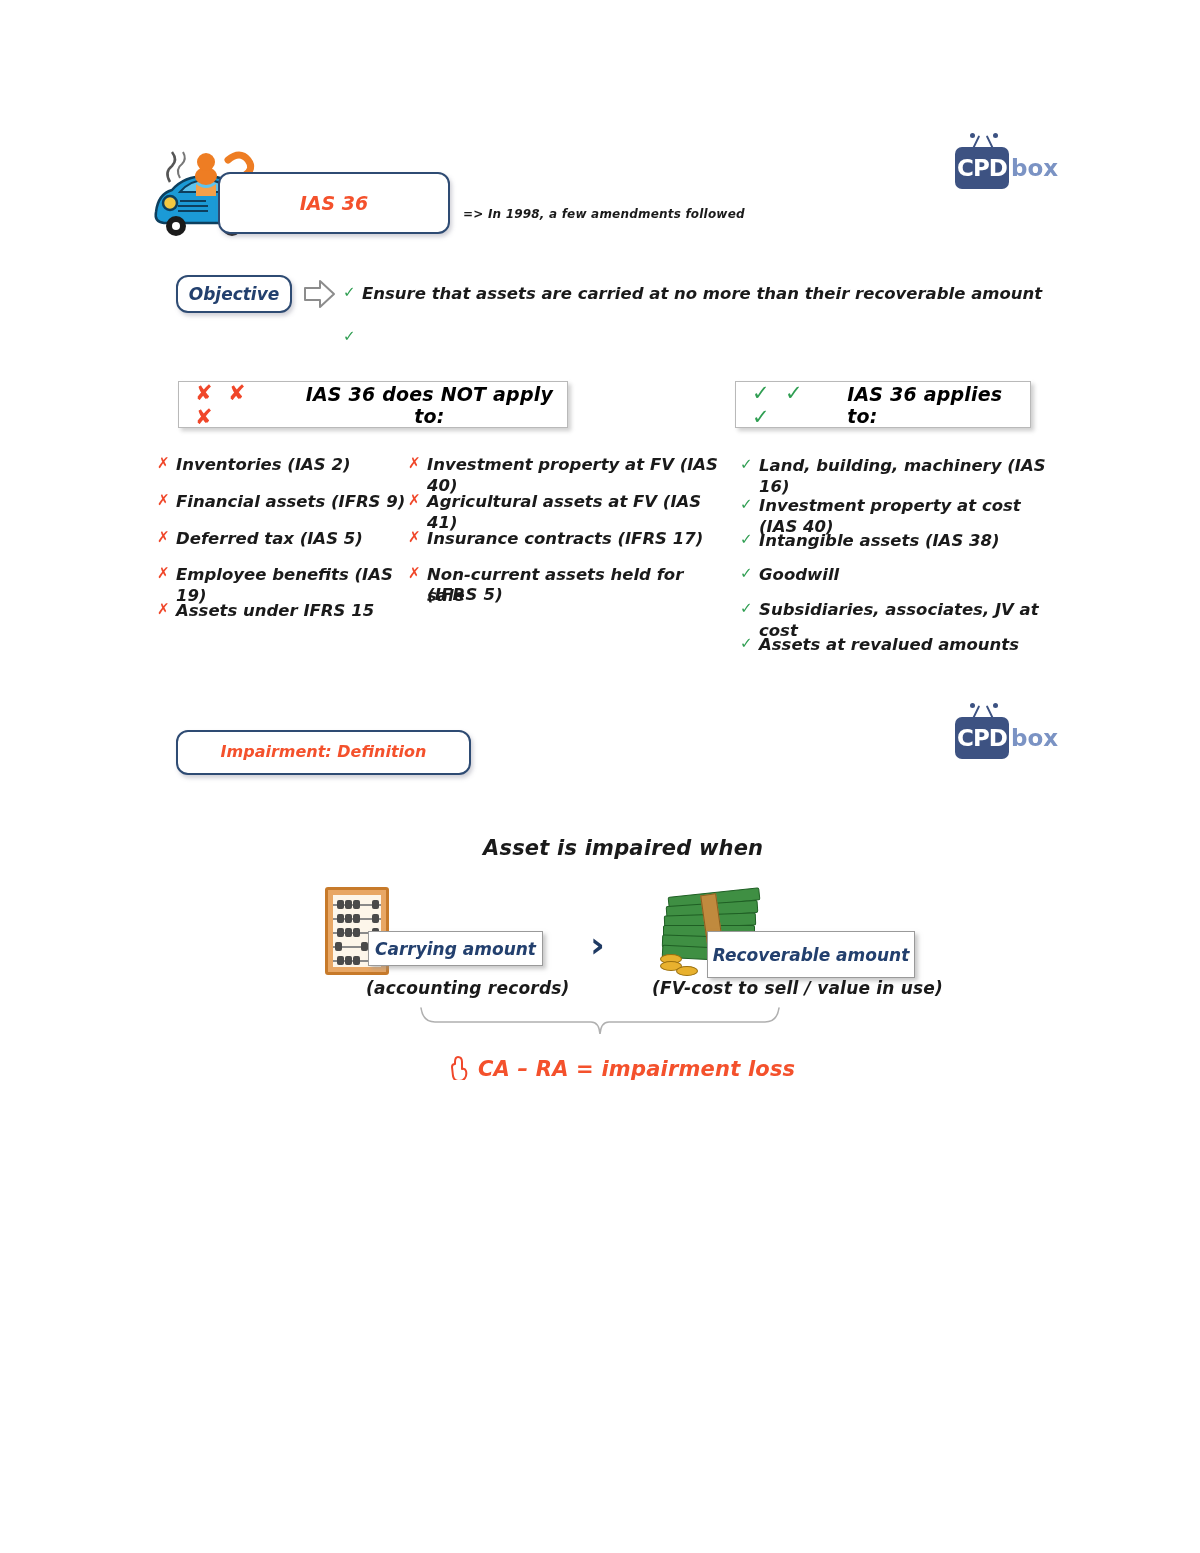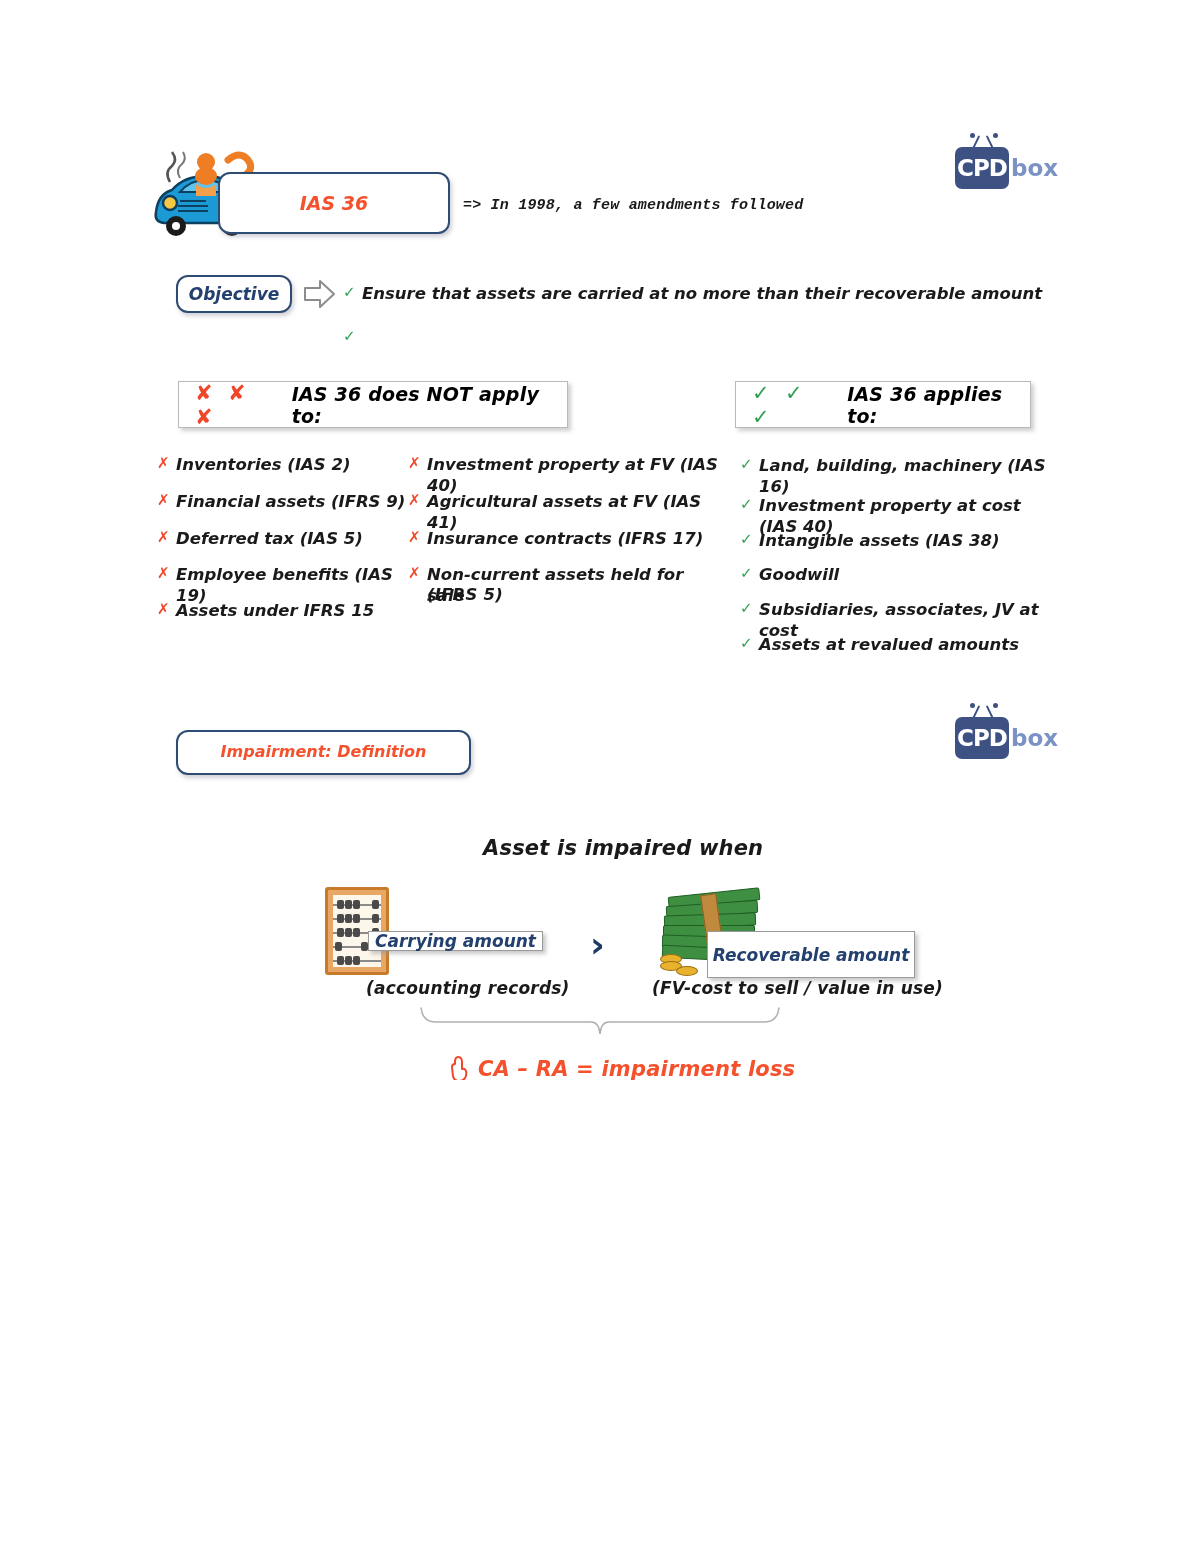--- a/index.html
+++ b/index.html
@@ -184,21 +184,21 @@
       <path d="M46 44 q10 8 20 0 l0 12 l-20 0 z" fill="#f4a04a"></path>
     </svg>
   </div>
 
   <div class="navy-box" style="left:218px; top:172px; width:232px; height:62px;">
     <div class="t" style="font-size:19px;">
       <div>IAS 36</div>
     </div>
   </div>
 
-  <div class="abs hand" style="left:463px; top:197px; font-size:15px;font-family:Liberation Mono, monospace;">=&gt; In 1998, a few amendments followed</div>
+  <div class="abs hand" style="left:463px; top:207px; font-size:12px;">=&gt; In 1998, a few amendments followed</div>
 
   <div class="navy-box" style="left:176px; top:275px; width:116px; height:38px;align-items:center;">
     <div class="t" style="font-size:17px; color:#23406e;">Objective</div>
   </div>
 
   <div class="block-arrow" style="left:303px; top:278px;">
     <svg width="34" height="32" viewBox="0 0 34 32">
       <path d="M2 10 L17 10 L17 3 L31 16 L17 29 L17 22 L2 22 Z" fill="#ffffff" stroke="#8c8c8c" stroke-width="2" stroke-linejoin="round"></path>
     </svg>
   </div>
@@ -206,21 +206,21 @@
   <div class="li" style="left:343px; top:283px; width:700px;">
     <span class="mk v">✓</span>
     <span class="tx">Ensure that assets are carried at no more than their recoverable amount</span>
   </div>
   <div class="li" style="left:343px; top:327px; width:700px;">
     <span class="mk v">✓</span>
   </div>
 
   <div class="gray-box" style="left:178px; top:381px; width:390px; height:47px; padding-left:16px;">
     <span class="abs" style="position:static; color:#f0472a; font-size:21px; font-weight:bold; letter-spacing:4px; margin-right:12px;">✘ ✘ ✘</span>
-    <span class="hand" style="font-size:19px;">IAS 36 does NOT apply to:</span>
+    <span class="hand" style="font-size:19px;text-align:center;">IAS 36 does NOT apply to:</span>
   </div>
 
   <div class="gray-box" style="left:735px; top:381px; width:296px; height:47px; padding-left:16px;">
     <span class="abs" style="position:static; color:#2f9e52; font-size:21px; font-weight:bold; letter-spacing:4px; margin-right:12px;">✓ ✓ ✓</span>
     <span class="hand" style="font-size:19px;">IAS 36 applies to:</span>
   </div>
 
   <div class="li" style="left:157px; top:454px; width:250px;">
     <span class="mk x">✗</span>
     <span class="tx">Inventories (IAS 2)</span>
@@ -336,21 +336,21 @@
     <div class="bill" style="left:3px;  top:35px;"></div>
     <div class="bill" style="left:2px;  top:46px; transform:rotate(2deg);"></div>
     <div class="bill" style="left:2px;  top:57px; transform:rotate(3deg);"></div>
     <div class="band"></div>
     <div class="coin" style="left:0px;  top:64px;"></div>
     <div class="coin" style="left:0px;  top:71px;"></div>
     <div class="coin" style="left:16px; top:76px;"></div>
     <div class="coin" style="left:88px; top:42px;"></div>
   </div>
 
-  <div class="plate" style="left:368px; top:931px; width:175px; height:20px;">Carrying amount</div>
+  <div class="plate" style="left:368px; top:931px; width:175px; height:35px;">Carrying amount</div>
   <div class="plate" style="left:707px; top:931px; width:208px; height:47px;">Recoverable amount</div>
 
   <div class="abs" style="left:590px; top:924px; color:#1f3a63; font-size:36px; font-weight:bold; font-family:'DejaVu Sans',sans-serif;">›</div>
 
   <div class="abs hand" style="left:366px; top:978px; font-size:17px;">(accounting records)</div>
   <div class="abs hand" style="left:652px; top:978px; font-size:17px;">(FV-cost to sell / value in use)</div>
 
   <div class="brace" style="left:415px; top:1005px;">
     <svg width="365" height="45" viewBox="0 0 365 45">
       <path d="M6 3 q2 14 14 14 l156 0 q8 0 9 12 q1 -12 9 -12 l156 0 q12 0 14 -14" fill="none" stroke="#b0b0b0" stroke-width="1.6" stroke-linecap="round"></path>

